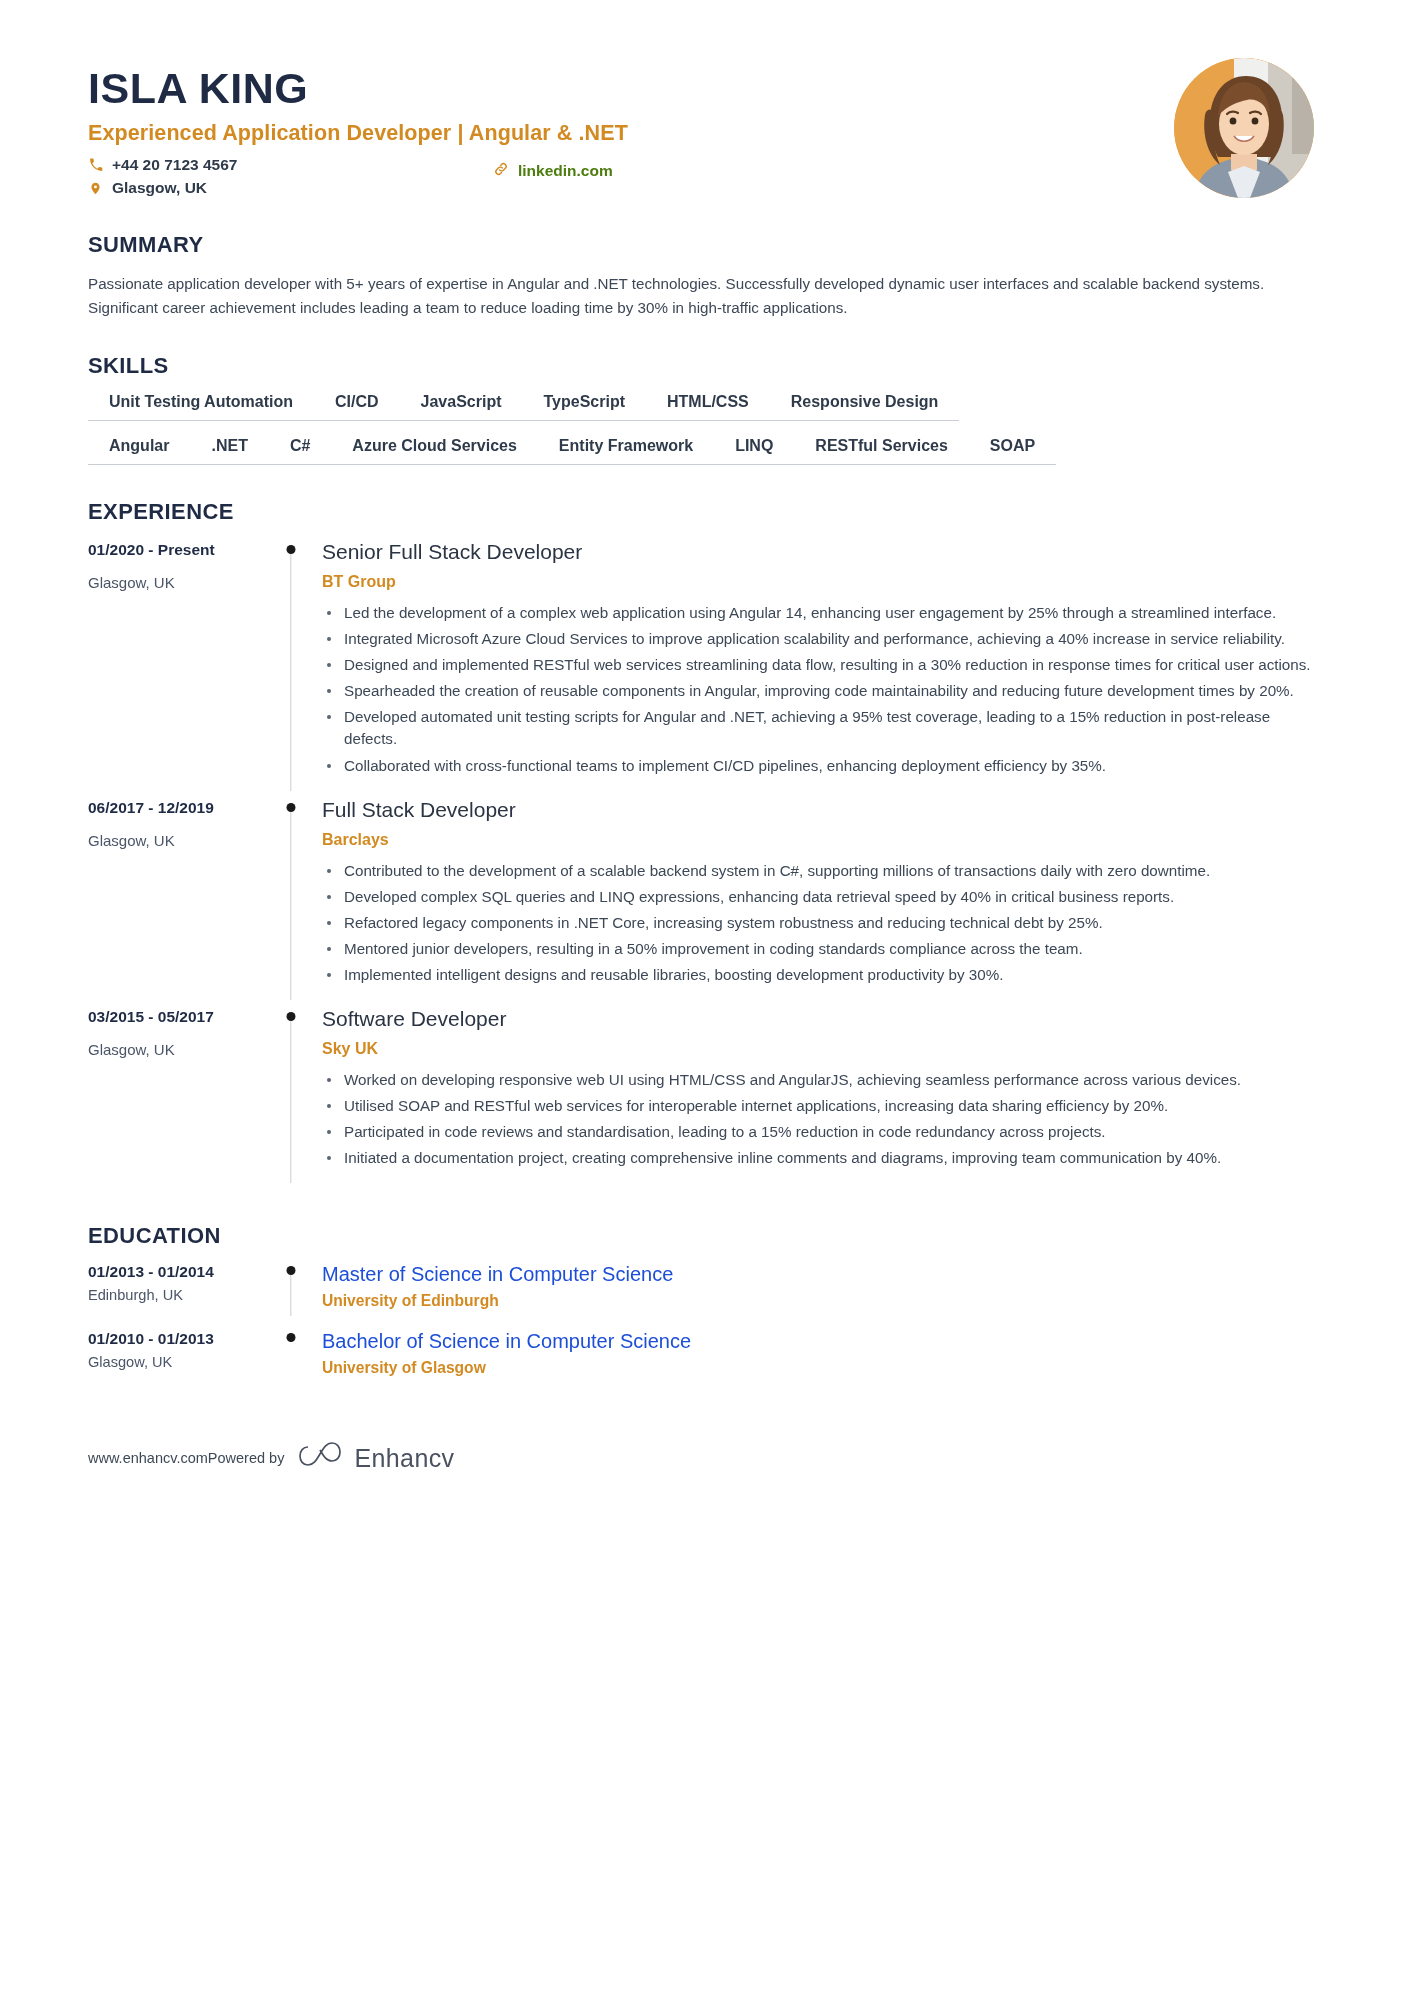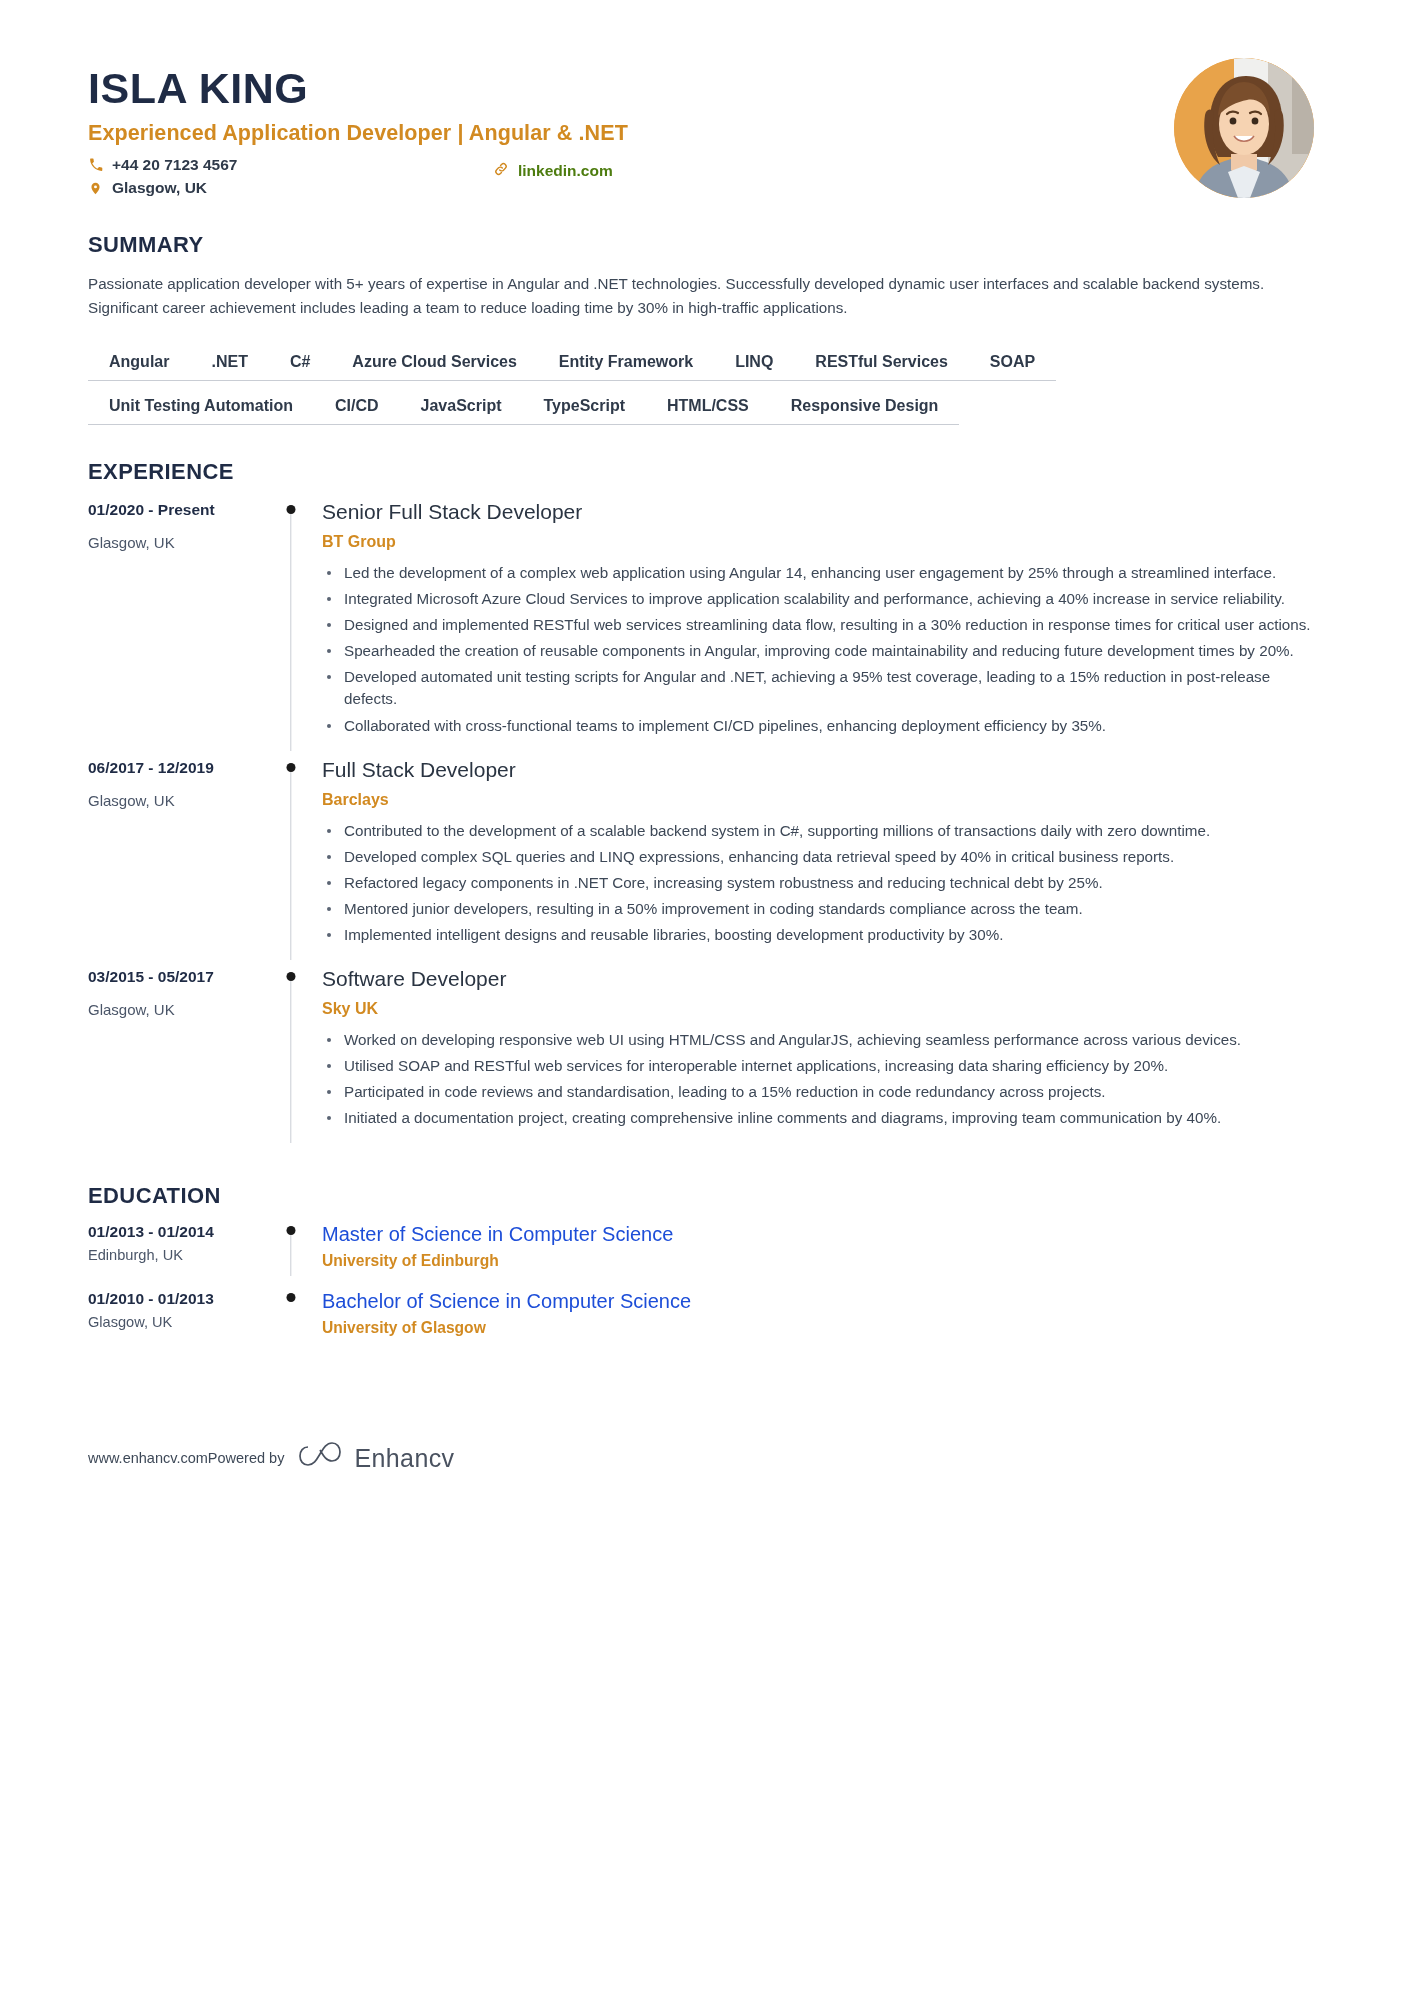--- a/index.html
+++ b/index.html
@@ -337,38 +337,39 @@
       </svg>
     </div>
   </div>
 
   <div class="section">
     <div class="section-title">SUMMARY</div>
     <div class="summary-text">Passionate application developer with 5+ years of expertise in Angular and .NET technologies. Successfully developed dynamic user interfaces and scalable backend systems. Significant career achievement includes leading a team to reduce loading time by 30% in high-traffic applications.</div>
   </div>
 
   <div class="section">
+    <div class="section-title">SKILLS</div>
     <div class="skills-rows" id="skills-list">
+        <div class="skill-row">
+          <div class="skill">Unit Testing Automation</div>
+          <div class="skill">CI/CD</div>
+          <div class="skill">JavaScript</div>
+          <div class="skill">TypeScript</div>
+          <div class="skill">HTML/CSS</div>
+          <div class="skill">Responsive Design</div>
+        </div>
         <div class="skill-row">
           <div class="skill">Angular</div>
           <div class="skill">.NET</div>
           <div class="skill">C#</div>
           <div class="skill">Azure Cloud Services</div>
           <div class="skill">Entity Framework</div>
           <div class="skill">LINQ</div>
           <div class="skill">RESTful Services</div>
           <div class="skill">SOAP</div>
-        </div>
-        <div class="skill-row">
-          <div class="skill">Unit Testing Automation</div>
-          <div class="skill">CI/CD</div>
-          <div class="skill">JavaScript</div>
-          <div class="skill">TypeScript</div>
-          <div class="skill">HTML/CSS</div>
-          <div class="skill">Responsive Design</div>
         </div>
       </div>
   </div>
 
   <div class="section">
     <div class="section-title">EXPERIENCE</div>
     <div id="experience-list">
         <div class="entry">
           <div class="entry-left">
             <div class="entry-date">01/2020 - Present</div>

